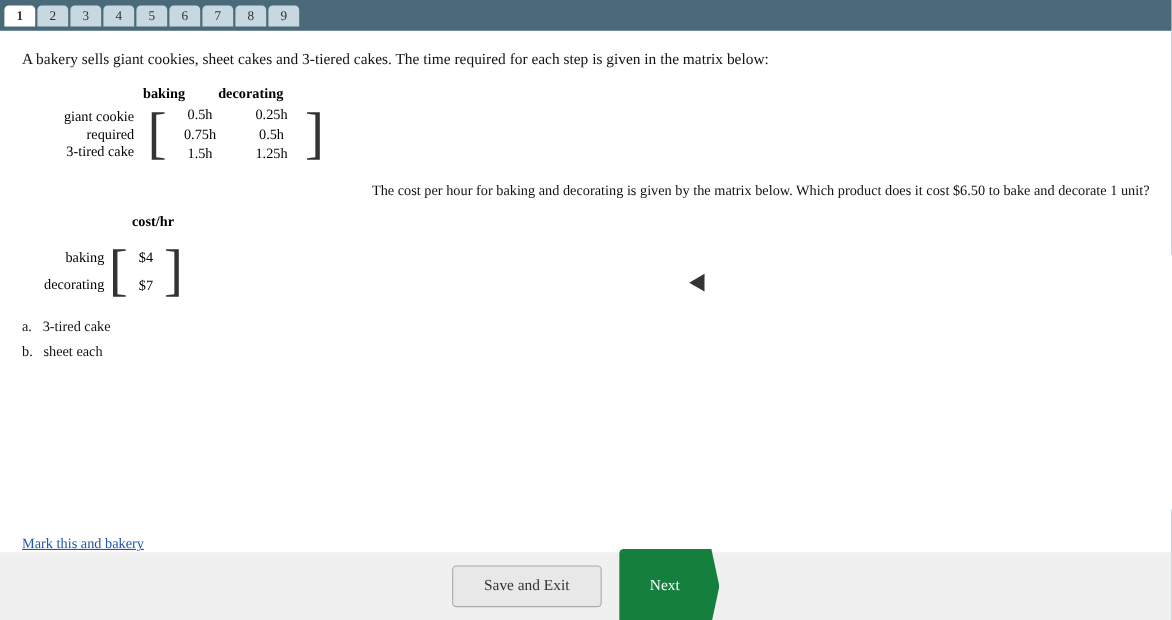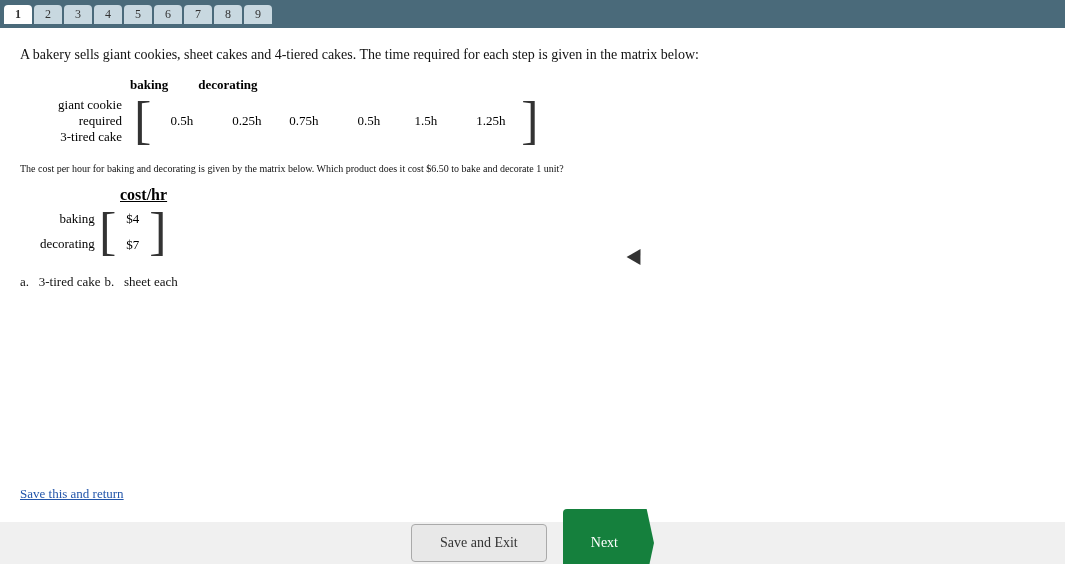--- a/index.html
+++ b/index.html
@@ -90,53 +90,53 @@
     .bracket-right {
       font-size: 52px;
       font-weight: 100;
       line-height: 1;
       color: #333;
       margin-left: 2px;
     }
 
     .matrix-values {
       display: flex;
-      flex-direction: row;
+      flex-direction: column;
     }
 
     .matrix-row-values {
       display: flex;
       gap: 20px;
       font-size: 13px;
       padding: 1px 6px;
     }
 
     .val {
       width: 45px;
       text-align: center;
     }
 
     .question-text2 {
-      font-size: 10px;
+      font-size: 13px;
       color: #111;
       line-height: 1.5;
       margin-bottom: 10px;
+      text-align: right;
     }
 
     .cost-section {
       margin-left: 20px;
       margin-bottom: 14px;
     }
 
     .cost-header {
-      font-size: 16px;
+      font-size: 13px;
       font-weight: bold;
       margin-left: 80px;
-      margin-bottom: 2px;
-      text-decoration: underline;
+      margin-bottom: 12px;
     }
 
     .cost-bracket-container {
       display: flex;
       align-items: center;
     }
 
     .cost-row-labels {
       display: flex;
       flex-direction: column;
@@ -161,21 +161,21 @@
     }
 
     .answers-section {
       display: flex;
       margin-top: 6px;
       gap: 80px;
     }
 
     .answer-col {
       display: flex;
-      flex-direction: row;
+      flex-direction: column;
       gap: 4px;
     }
 
     .answer-item {
       font-size: 13px;
       color: #111;
       line-height: 1.5;
     }
 
     .mark-return {
@@ -186,21 +186,21 @@
       position: absolute;
       bottom: 62px;
       left: 20px;
     }
 
     .bottom-bar {
       position: absolute;
       bottom: 0;
       left: 0;
       right: 0;
-      height: 42px;
+      height: 62px;
       background: #f0f0f0;
       display: flex;
       align-items: center;
       justify-content: center;
       gap: 16px;
     }
 
     .btn-save {
       background: #e8e8e8;
       border: 1px solid #aaa;
@@ -265,21 +265,21 @@
   <div class="tab">4</div>
   <div class="tab">5</div>
   <div class="tab">6</div>
   <div class="tab">7</div>
   <div class="tab">8</div>
   <div class="tab">9</div>
 </div>
 
 <div class="main-content">
 
-  <div class="question-text">A bakery sells giant cookies, sheet cakes and 4-tiered cakes. The time required for each step is given in the matrix below:</div>
+  <div class="question-text">A bakery sells giant cookies, sheet cakes and 3-tiered cakes. The time required for each step is given in the matrix below:</div>
 
   <div class="matrix-section">
     <div class="matrix-header">
       <span>baking</span>
       <span>decorating</span>
     </div>
     <div style="display:flex; align-items:center;">
       <div style="display:flex; flex-direction:column; margin-right:4px;">
         <span class="row-label">giant cookie</span>
         <span class="row-label">required</span>
@@ -334,21 +334,21 @@
         <span>3-tired cake</span>
       </div>
       <div class="answer-item">
         <span>b.</span>
         &nbsp;
         <span>sheet each</span>
       </div>
     </div>
   </div>
 
-  <div class="mark-return">Save this and return</div>
+  <div class="mark-return">Mark this and bakery</div>
 
   <div class="cursor-indicator"></div>
 
   <div class="bottom-bar">
     <button class="btn-save">Save and Exit</button>
     <button class="btn-next">Next</button>
   </div>
 
 </div>
 

